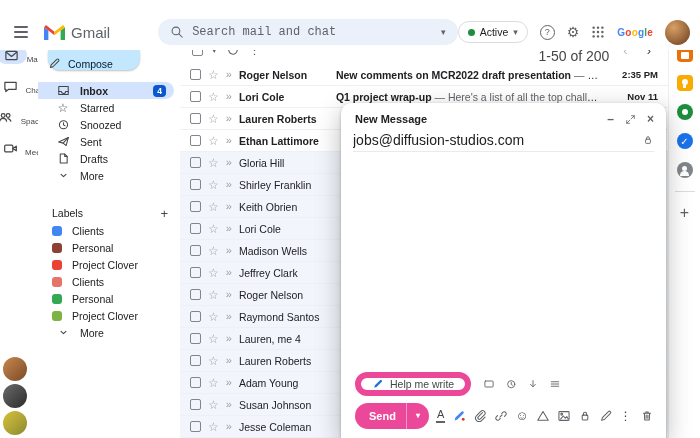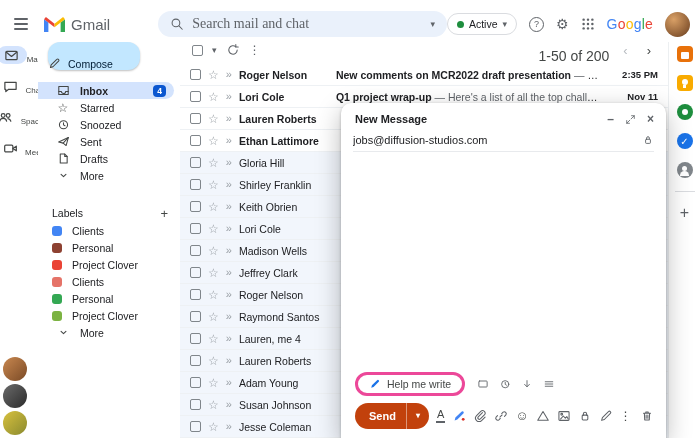--- a/index.html
+++ b/index.html
@@ -1,35 +1,35 @@
 <!DOCTYPE html>
 <html><head>
 <meta charset="utf-8">
 <style>
   * { box-sizing: border-box; margin: 0; padding: 0; }
   html,body { width:700px; height:438px; }
   body { font-family:"Liberation Sans", sans-serif; background:#fff; overflow:hidden; }
   #app { position:relative; width:700px; height:438px; background:#fff; overflow:hidden; }
 
   
-  .topbar { position:absolute; top:6px; left:0; width:700px; height:36px; display:flex; align-items:center; background:#fff; z-index:3; }
+  .topbar { position:absolute; top:14px; left:0; width:700px; height:36px; display:flex; align-items:center; background:#fff; z-index:3; }
   .hamburger { margin-left:14px; display:flex; flex-direction:column; gap:3px; cursor:pointer; }
   .hamburger i { display:block; width:14px; height:2px; background:#5f6368; border-radius:1px; }
   .gmail-logo { margin-left:16px; display:flex; align-items:center; gap:6px; }
   .gmail-word { font-size:15px; color:#5f6368; }
   .search { margin-left:48px; width:305px; height:26px; border-radius:13px; background:#eaf1fb; display:flex; align-items:center; padding:0 12px; gap:8px; }
-  .search input { flex:1; border:none; outline:none; background:transparent; font-size:14px; color:#202124; font-family:Liberation Serif, serif; }
+  .search input { flex:1; border:none; outline:none; background:transparent; font-size:12px; color:#202124; font-family:Liberation Mono, monospace; }
   .search input::placeholder { color:#5f6368; }
   .caret { color:#5f6368; font-size:9px; }
   .hdr-right { margin-left:auto; display:flex; align-items:center; gap:12px; margin-right:10px;text-align:center; }
   .active-pill { display:flex; align-items:center; gap:5px; border:1px solid #dadce0; border-radius:13px; height:22px; padding:0 9px; font-size:10.5px; color:#202124; background:#fff; }
   .dot { width:7px; height:7px; border-radius:50%; background:#1e8e3e; }
   .help-ic { width:15px; height:15px; border:1.3px solid #5f6368; border-radius:50%; color:#5f6368; font-size:9px; display:flex; align-items:center; justify-content:center; }
   .gear { font-size:14px; color:#5f6368; line-height:1; }
-  .google-word { font-size:14px; font-weight:normal; letter-spacing:.2px; }
+  .google-word { font-size:10px; font-weight:bold; letter-spacing:.2px; }
   .gl1,.gl4 { color:#4285f4; } .gl2,.gl6 { color:#ea4335; } .gl3 { color:#fbbc05; } .gl5 { color:#34a853; }
   .avatar { width:25px; height:25px; border-radius:50%; background:radial-gradient(circle at 35% 30%, #d9a066, #8a5a33 70%, #5c3a1e); }
 
   
   .sic { stroke:#444746; fill:none; stroke-width:1.3; stroke-linecap:round; stroke-linejoin:round; }
   .sic-light { stroke:#5f6368; fill:none; stroke-width:1.2; stroke-linecap:round; stroke-linejoin:round; }
 
   
   .rail { position:absolute; left:0; top:36px; width:38px; height:402px; display:flex; flex-direction:column; align-items:center; padding-top:10px; background:#fff; }
   .rail-item { display:flex; flex-direction:row; align-items:flex-end; margin-bottom:13px; cursor:pointer; }
@@ -73,28 +73,28 @@
   .snip { color:#5f6368; }
   .time { flex:none; width:50px; text-align:right; font-size:9.5px; color:#202124; }
   .row.unread .sender, .row.unread .subj, .row.unread .time { font-weight:bold; }
 
   
   .compose { position:absolute; left:341px; top:103px; width:325px; height:335px; background:#fff; border-radius:10px 10px 0 0; box-shadow:0 1px 3px rgba(0,0,0,.25), 0 8px 26px rgba(0,0,0,.28); display:flex; flex-direction:column; z-index:10; }
   .compose-head { height:26px; display:flex; align-items:center; padding:6px 12px 0 14px; font-size:11px; font-weight:bold; color:#202124; flex:none; }
   .compose-ctrl { margin-left:auto; display:flex; align-items:center; gap:11px; color:#5f6368; }
   .ctrl-glyph { font-size:12px; line-height:1; cursor:pointer; }
   .field { margin:0 12px; height:23px; display:flex; align-items:center; gap:6px; border-bottom:1px solid #e8eaed; flex:none; }
-  .field input { flex:1; border:none; outline:none; background:transparent; font-size:11px; color:#202124; font-family:inherit; }
+  .field input { flex:1; border:none; outline:none; background:transparent; font-size:14px; color:#202124; font-family:inherit; }
   .field input::placeholder { color:#5f6368; }
   .compose-body { flex:1; margin:4px 12px 0; border:none; outline:none; resize:none; font-family:inherit; font-size:10.5px; }
   .ai-row { display:flex; align-items:center; gap:12px; padding:0 14px 7px; height:30px; flex:none; }
-  .ai-pill { display:flex; align-items:center; gap:6px; border:3px solid #ec4899; border-radius:14px; height:24px; padding:0 11px; font-size:10.5px; color:#444746; cursor:pointer; }
+  .ai-pill { display:flex; align-items:center; gap:6px; border:6px solid #ec4899; border-radius:14px; height:24px; padding:0 11px; font-size:10.5px; color:#444746; cursor:pointer; }
   .ai-extra { display:flex; align-items:center; gap:10px; color:#5f6368; }
   .send-row { display:flex; align-items:center; gap:7px; padding:0 12px 9px 14px; height:36px; flex:none; }
-  .send-btn { display:flex; align-items:center; background:#c2410c; color:#fff; border-radius:15px; height:26px; font-size:11px; font-weight:bold; overflow:hidden; cursor:pointer; flex:none; }
+  .send-btn { display:flex; align-items:center; background:#ec4899; color:#fff; border-radius:15px; height:26px; font-size:11px; font-weight:bold; overflow:hidden; cursor:pointer; flex:none; }
   .send-label { padding:0 10px 0 14px; }
   .send-divider { width:1px; height:26px; background:rgba(255,255,255,.45); }
   .send-caret { padding:0 9px; font-size:8px; }
   .tool-ic { display:flex; align-items:center; cursor:pointer; flex:none; }
   .format-A { font-size:11px; color:#444746; border-bottom:2px solid #5f6368; line-height:1.1; padding:0 1px; }
   .smiley { font-size:13px; color:#444746; line-height:1; }
   .tb3dots { font-size:12px; color:#444746; }
   .trash { margin-left:auto; }
 
   

